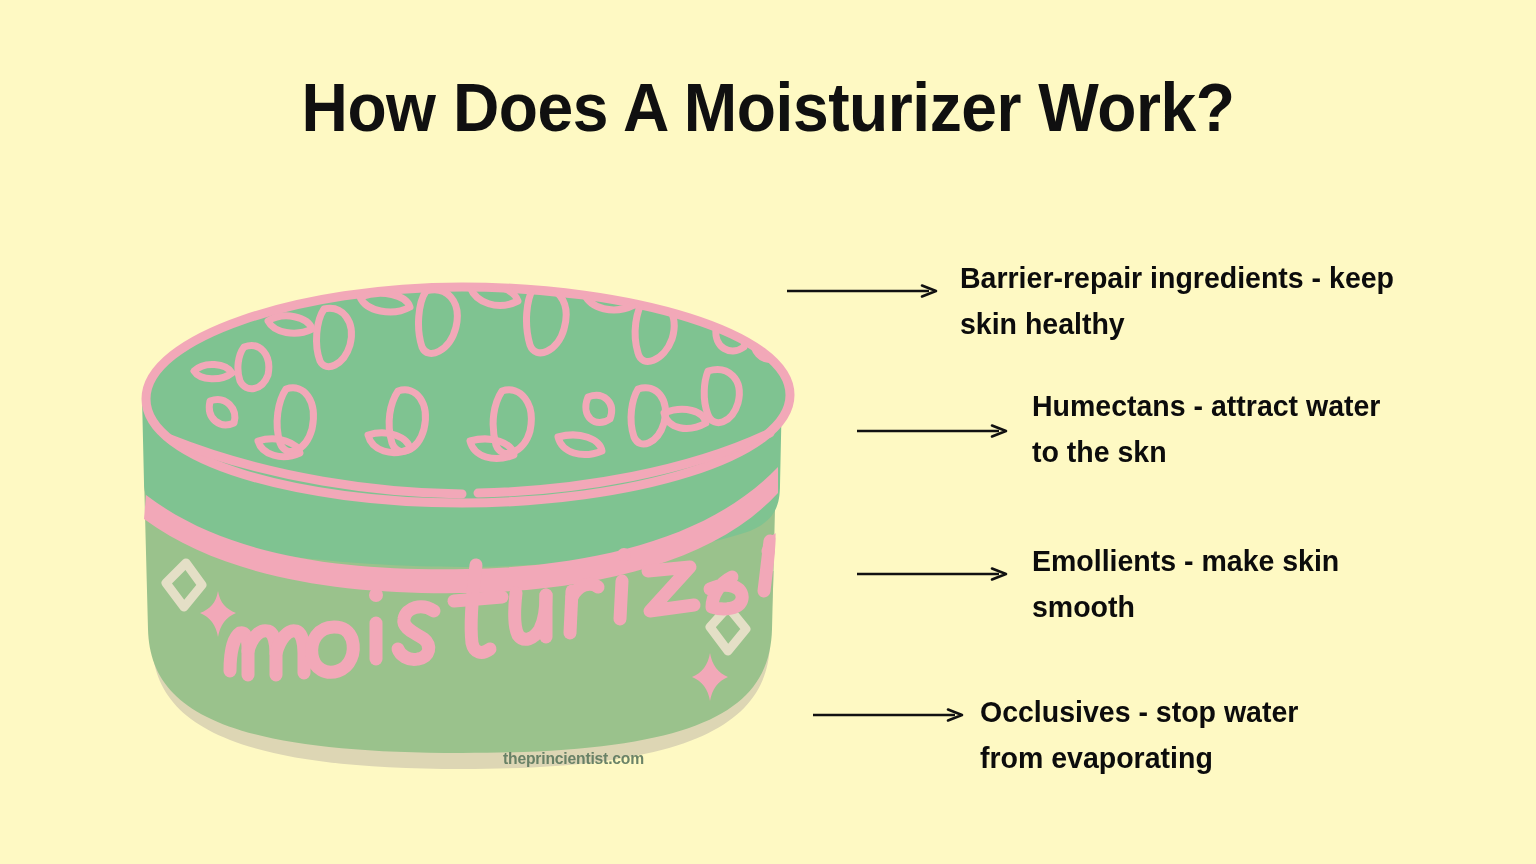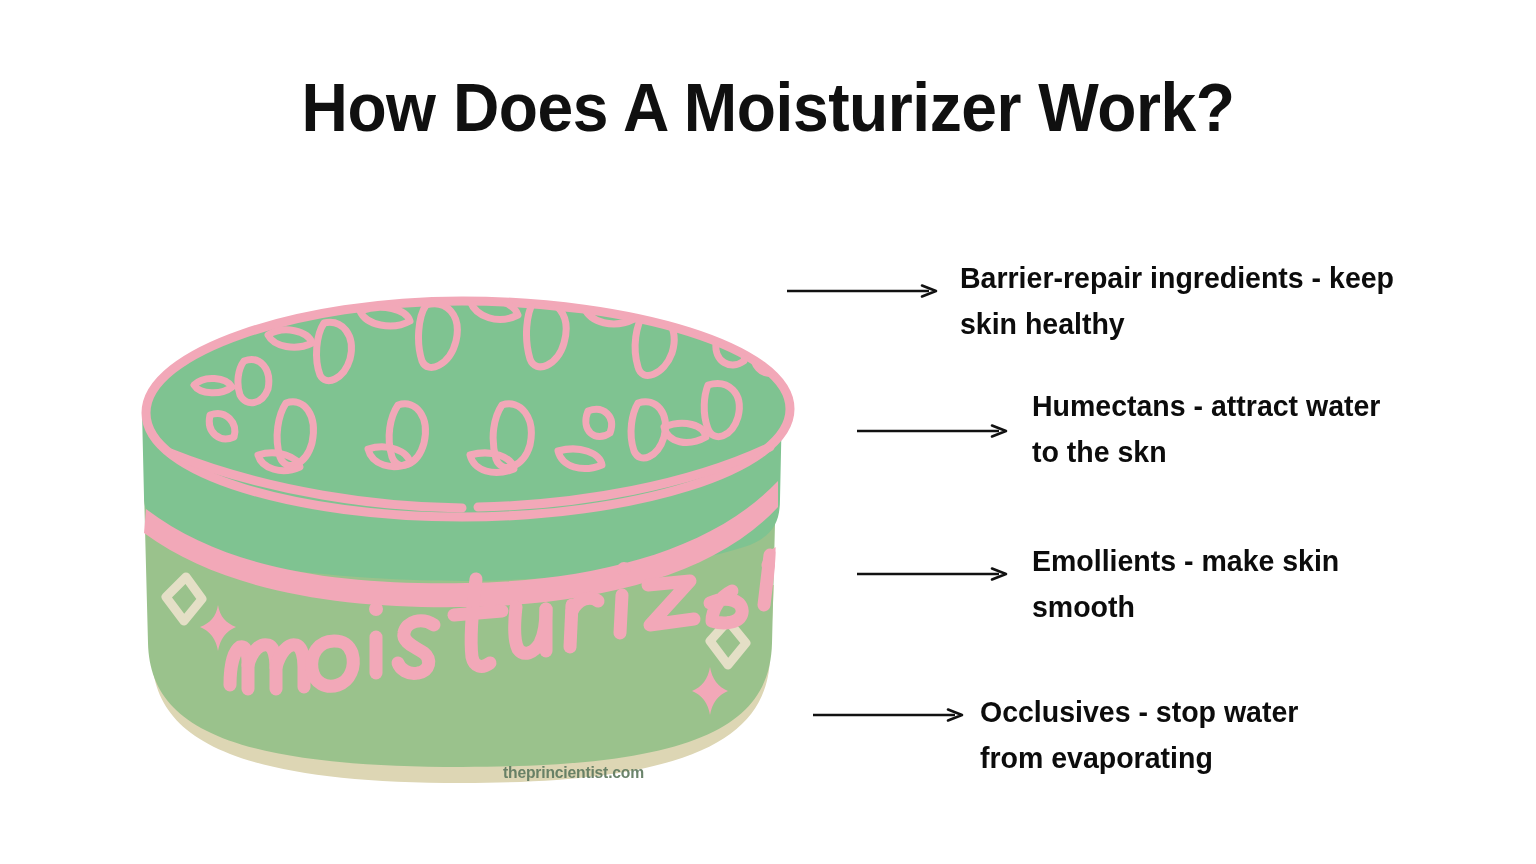--- a/index.html
+++ b/index.html
@@ -5,21 +5,21 @@
   * { margin:0; padding:0; box-sizing:border-box; }
   html, body {
     width:1536px; height:864px;
     background:#F2E8DF;
     font-family:"Liberation Sans", sans-serif;
     overflow:hidden;
   }
   #stage {
     position:relative;
     width:1536px; height:864px;
-    background:#ffffff;
+    background:#fef9c3;
   }
 
   
   #title {
     position:absolute;
     left:0; top:68px;
     width:1536px;
     text-align:center;
     font-family:"Liberation Sans", sans-serif;
     font-weight:bold;
@@ -27,21 +27,21 @@
     letter-spacing:-0.5px;
     color:#101010;
     transform:scaleX(0.93);
     transform-origin:center top;
     white-space:nowrap;
   }
 
   
   #jar {
     position:absolute;
-    left:110px; top:285px;
+    left:110px; top:271px;
     width:720px; height:510px;text-align:center;
   }
   #jar svg { display:block; width:720px; height:510px; }
 
   
   #watermark {
     position:absolute;
     left:393px; top:478px;
     font-family:"Liberation Sans", sans-serif;
     font-weight:bold;

